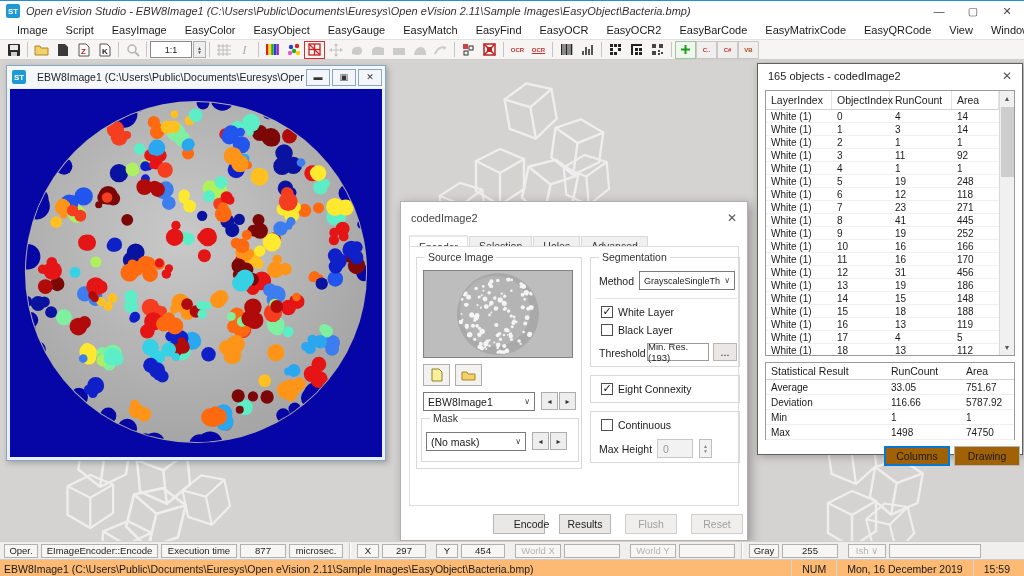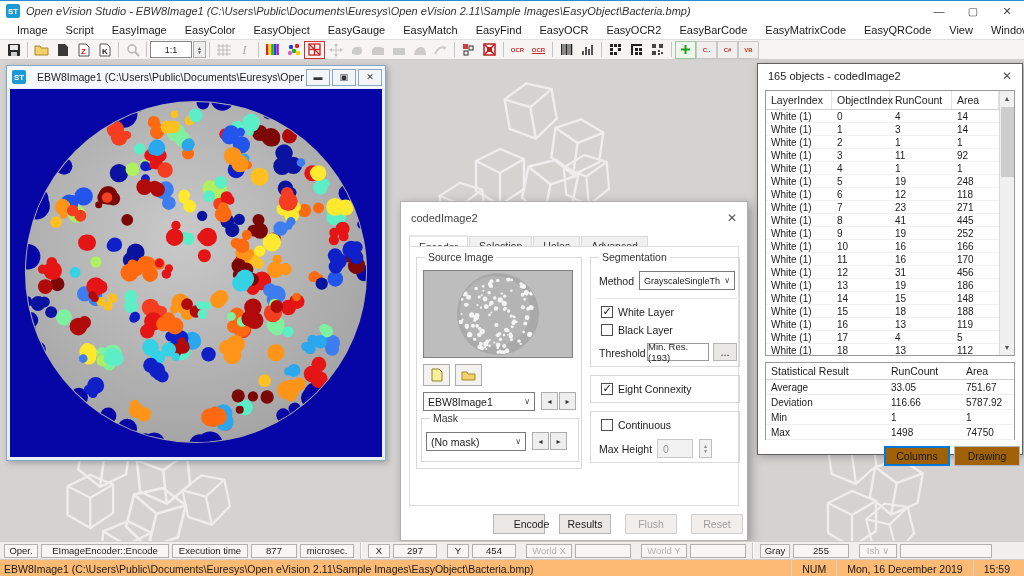--- a/index.html
+++ b/index.html
@@ -1212,21 +1212,21 @@
           <span>Columns</span>
         </div>
       <div class="pbtn" style="left:196px; top:382px; position:absolute;">
           <span>Drawing</span>
         </div>
     </div>
   </div>
 
   <div class="statusbar1">
     <span class="sfield" style="width:34px;">Oper.</span>
-    <span class="sfield" style="width:128px;">EImageEncoder::Encode</span>
+    <span class="sfield" style="width:117px;">EImageEncoder::Encode</span>
     <span class="sfield" style="width:76px;">Execution time</span>
     <span class="sfield" style="width:46px;">877</span>
     <span class="sfield" style="width:54px;">microsec.</span>
     <span class="ssep"></span>
     <span class="sfield" style="width:22px;">X</span>
     <span class="sfield" style="width:44px;">297</span>
     <span style="width:4px;"></span>
     <span class="sfield" style="width:22px;">Y</span>
     <span class="sfield" style="width:44px;">454</span>
     <span style="width:4px;"></span>

